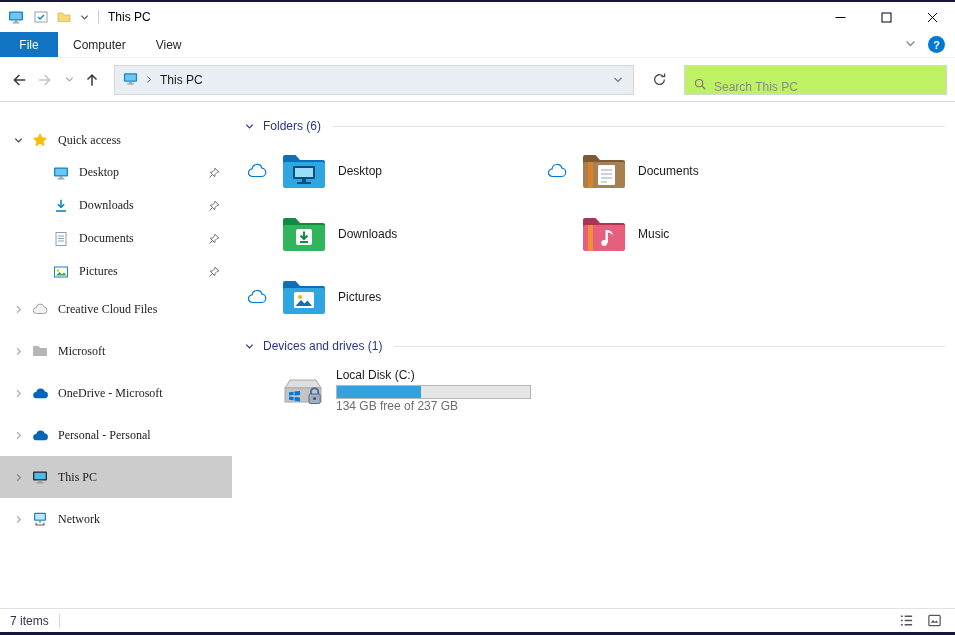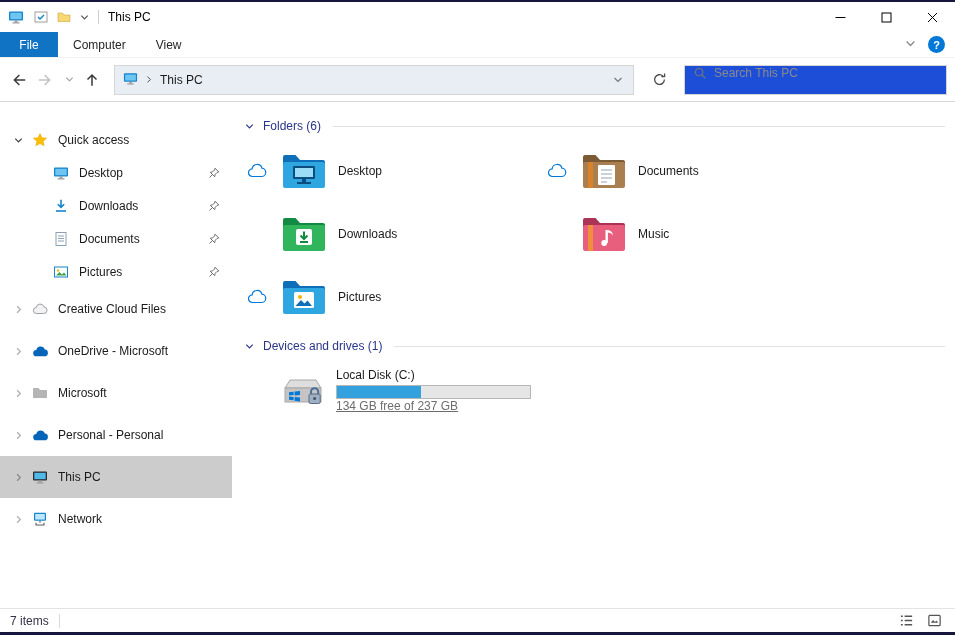--- a/index.html
+++ b/index.html
@@ -36,30 +36,30 @@
   
   .navbar { height: 44px; display: flex; align-items: center; padding: 0 8px 0 4px;
     border-bottom: 1px solid #d9d9d9; flex-shrink: 0; }
   .nav-btn { width: 28px; height: 28px; display: flex; align-items: center; justify-content: center; }
   .nav-btn.narrow { width: 18px; }
   .addr { width: 520px; height: 30px; border: 1px solid #d6d6d6; background: var(--address-bar-bg, #e9eef4);
     display: flex; align-items: center; padding: 0 2px 0 8px; margin-left: 8px; flex-shrink: 0; }
   .addr .crumb { display: flex; align-items: center; gap: 7px; height: 26px; padding-right: 6px; }
   .addr-caret { margin-left: auto; width: 26px; display: flex; align-items: center; justify-content: center; height: 100%; }
   .refresh-btn { width: 34px; height: 28px; display: flex; align-items: center; justify-content: center; margin: 0 8px; }
-  .search { flex: 1; height: 30px; border: 1px solid #d6d6d6; background: #1d4ed8; display: flex;
-    align-items: flex-start; padding: 0 8px; gap: 7px; }
+  .search { flex: 1; height: 30px; border: 1px solid #d6d6d6; background: #bef264; display: flex;
+    align-items: flex-end; padding: 0 8px; gap: 7px; }
   .search input { border: none; outline: none; flex: 1; font-size: 12px; background: transparent;
     font-family: "Liberation Sans", "DejaVu Sans", sans-serif; }
   .search input::placeholder { color: #8a8a8a; }
 
   
   .main-area { flex: 1; display: flex; min-height: 0; }
 
-  .sidebar { width: 232px; flex-shrink: 0; padding-top: 22px; overflow: hidden; }
+  .sidebar { width: 232px; flex-shrink: 0; padding-top: 22px; overflow: hidden; font-family: Liberation Serif, serif; }
   .nav-item { display: flex; align-items: center; }
   .nav-item.header { height: 32px; }
   .nav-item.child { height: 33px; padding-left: 52px; }
   .nav-item.top { height: 42px; }
   .expander { width: 12px; display: flex; justify-content: center; margin-left: 12px; flex-shrink: 0; }
   .nav-icon { width: 18px; height: 18px; margin-left: 7px; display: flex; align-items: center; justify-content: center; flex-shrink: 0; }
   .nav-item.child .nav-icon { margin-left: 0; }
   .nav-label { margin-left: 9px; white-space: nowrap; }
   .pin { margin-left: auto; margin-right: 12px; display: flex; }
   .nav-item.selected { background: var(--selection-bg, #cccccc); }
@@ -74,21 +74,21 @@
   .tile { display: flex; align-items: center; height: 54px; }
   .tile .sync { width: 22px; margin-right: 12px; display: flex; justify-content: center; flex-shrink: 0; }
   .big-icon { width: 48px; height: 48px; display: flex; flex-shrink: 0; }
   .tile-label { margin-left: 10px; }
 
   .drive-tile { display: flex; align-items: center; margin: 10px 0 0 34px; }
   .drive-meta { margin-left: 10px; }
   .drive-name { margin-bottom: 3px; }
   .capacity { width: 195px; height: 14px; background: var(--capacity-track, #e6e6e6); border: 1px solid #b6b6b6; }
   .capacity-fill { height: 100%; background: var(--capacity-fill, #33a1dd); }
-  .drive-free { color: #6d6d6d; text-decoration: underline; }
+  .drive-free { color: #6d6d6d; }
 
   
   .statusbar { height: 24px; display: flex; align-items: center; border-top: 1px solid #e3e3e3;
     padding: 11px 10px; color: var(--statusbar-text, #333347); flex-shrink: 0; }
   .sb-sep { width: 1px; height: 14px; background: #d9d9d9; margin-left: 10px; }
   .sb-views { margin-left: auto; display: flex; gap: 6px; }
   .sb-view-btn { width: 22px; height: 20px; display: flex; align-items: center; justify-content: center; }
 </style>
 </head>
 <body>
@@ -321,39 +321,39 @@
         <span class="nav-label">Creative Cloud Files</span>
       </div>
 
       <div class="nav-item top">
         <span class="expander">
           <svg width="11" height="11" viewBox="0 0 12 12">
               <path d="M4.5 2.5 L8 6 4.5 9.5" fill="none" stroke="#b0b0b0" stroke-width="1.4"></path>
             </svg>
         </span>
         <span class="nav-icon">
+          <svg width="16" height="16" viewBox="0 0 16 16">
+              <path d="M1.5 3.5 h5 l1.5 2 h6.5 v7 h-13 z" fill="#b5b5b5" stroke="#8f8f8f" stroke-width="0.5"></path>
+            </svg>
+        </span>
+        <span class="nav-label">Microsoft</span>
+      </div>
+
+      <div class="nav-item top">
+        <span class="expander">
+          <svg width="11" height="11" viewBox="0 0 12 12">
+              <path d="M4.5 2.5 L8 6 4.5 9.5" fill="none" stroke="#b0b0b0" stroke-width="1.4"></path>
+            </svg>
+        </span>
+        <span class="nav-icon">
           <svg width="17" height="17" viewBox="0 0 16 16">
               <path d="M4.2 12.5 a3 3 0 0 1 -.2-6 4.2 4.2 0 0 1 8-.5 2.7 2.7 0 0 1 -.6 6.5 z" fill="#0364b8"></path>
             </svg>
         </span>
         <span class="nav-label">OneDrive - Microsoft</span>
-      </div>
-
-      <div class="nav-item top">
-        <span class="expander">
-          <svg width="11" height="11" viewBox="0 0 12 12">
-              <path d="M4.5 2.5 L8 6 4.5 9.5" fill="none" stroke="#b0b0b0" stroke-width="1.4"></path>
-            </svg>
-        </span>
-        <span class="nav-icon">
-          <svg width="16" height="16" viewBox="0 0 16 16">
-              <path d="M1.5 3.5 h5 l1.5 2 h6.5 v7 h-13 z" fill="#b5b5b5" stroke="#8f8f8f" stroke-width="0.5"></path>
-            </svg>
-        </span>
-        <span class="nav-label">Microsoft</span>
       </div>
 
       <div class="nav-item top">
         <span class="expander">
           <svg width="11" height="11" viewBox="0 0 12 12">
               <path d="M4.5 2.5 L8 6 4.5 9.5" fill="none" stroke="#b0b0b0" stroke-width="1.4"></path>
             </svg>
         </span>
         <span class="nav-icon">
           <svg width="17" height="17" viewBox="0 0 16 16">

